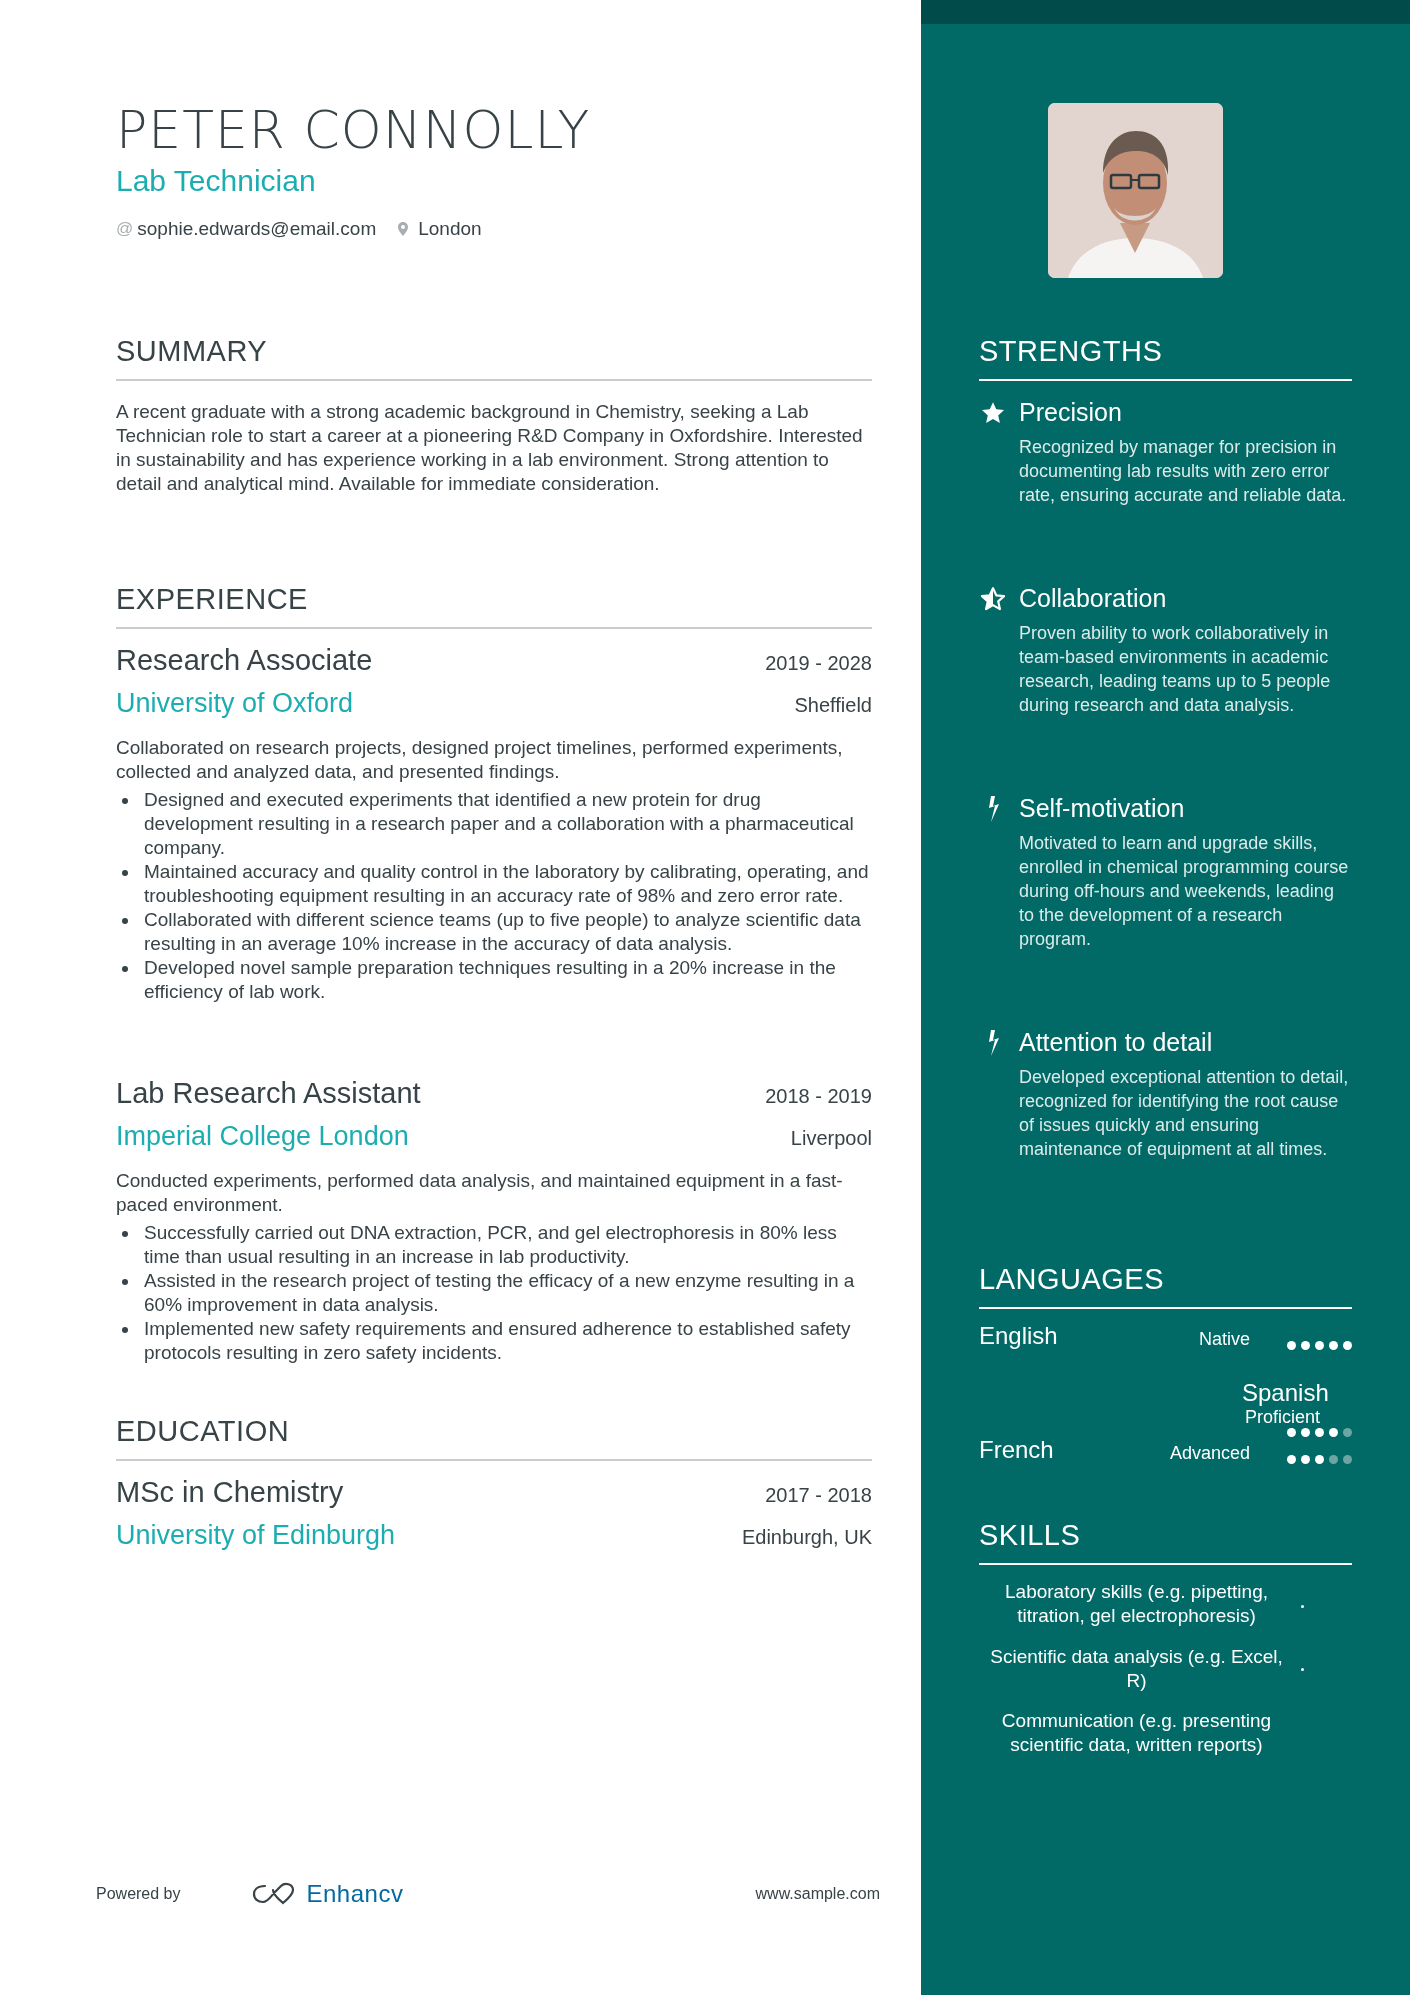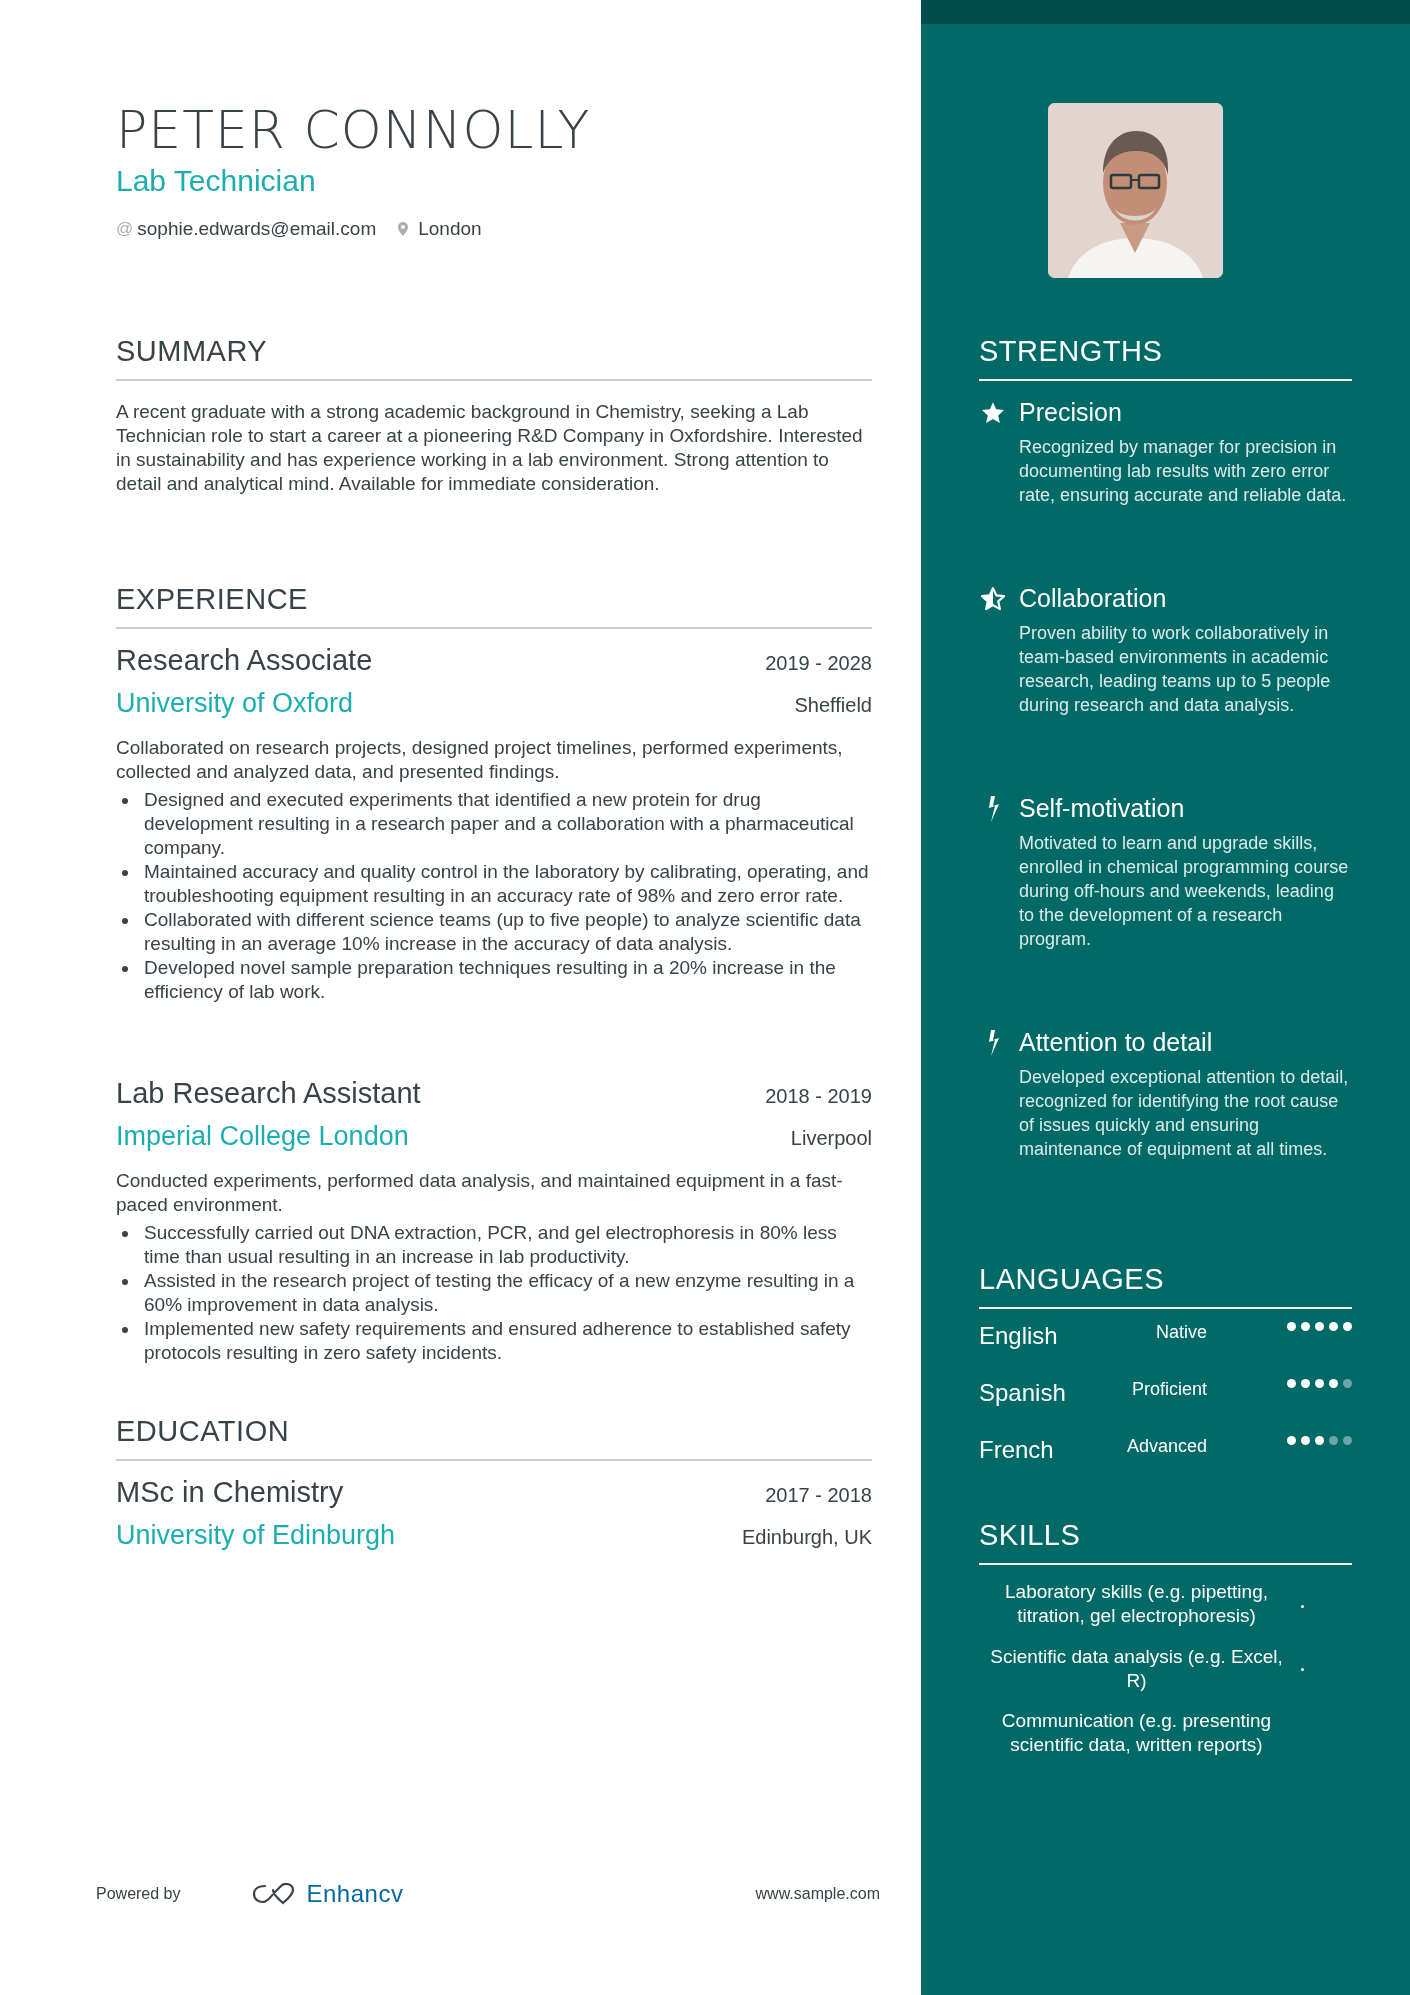--- a/index.html
+++ b/index.html
@@ -38,21 +38,21 @@
     .side-top { position: absolute; left: 0; top: 0; width: 489px; height: 24px; background: #014b4a; }
     .photo { position: absolute; left: 127px; top: 103px; width: 175px; height: 175px; border-radius: 7px; overflow: hidden; background: linear-gradient(180deg, #e3d6d0 0%, #ddd2cc 100%); }
     .side-h { position: absolute; left: 58px; width: 373px; font-size: 29px; color: #ffffff; letter-spacing: 0.5px; padding-bottom: 10px; border-bottom: 2px solid #ffffff; line-height: 36px; }
 
     .strength { position: absolute; left: 58px; width: 373px; }
     .strength .head { display: flex; align-items: center; }
     .strength .icon { width: 28px; height: 28px; margin-right: 12px; display: flex; align-items: center; justify-content: center; }
     .strength .label { font-size: 25px; color: #ffffff; }
     .strength .desc { margin-left: 40px; margin-top: 8px; font-size: 18px; line-height: 24px; color: #dcebea; }
 
-    .lang { position: absolute; left: 58px; width: 373px; display: flex; align-items: flex-start; justify-content: space-between; gap: 43px; }
+    .lang { position: absolute; left: 58px; width: 373px; display: flex; align-items: flex-end; justify-content: space-between; }
     .lang .lname { font-size: 24px; color: #ffffff; width: 110px; }
     .lang .level { font-size: 18px; color: #ffffff; flex: 1; text-align: right; margin-right: 32px; }
     .dots { display: flex; }
     .dot { width: 9px; height: 9px; border-radius: 50%; background: #ffffff; margin-left: 5px; }
     .dot.off { background: #6ba6a4; }
 
     .skill { position: absolute; left: 58px; width: 315px; text-align: center; font-size: 19px; line-height: 24px; color: #ffffff; }
     .skill-dot { position: absolute; width: 3px; height: 3px; background: #ffffff; border-radius: 50%; }
   </style>
 </head>
@@ -211,21 +211,21 @@
     <span class="lname">English</span>
     <span class="level">Native</span>
     <span class="dots">
       <i class="dot"></i>
         <i class="dot"></i>
         <i class="dot"></i>
         <i class="dot"></i>
         <i class="dot"></i>
     </span>
   </div>
-  <div class="lang" style="top:1379px;">
+  <div class="lang" style="top:1379px;flex-direction:column;">
     <span class="lname">Spanish</span>
     <span class="level">Proficient</span>
     <span class="dots">
       <i class="dot"></i>
         <i class="dot"></i>
         <i class="dot"></i>
         <i class="dot"></i>
         <i class="dot off"></i>
     </span>
   </div>

